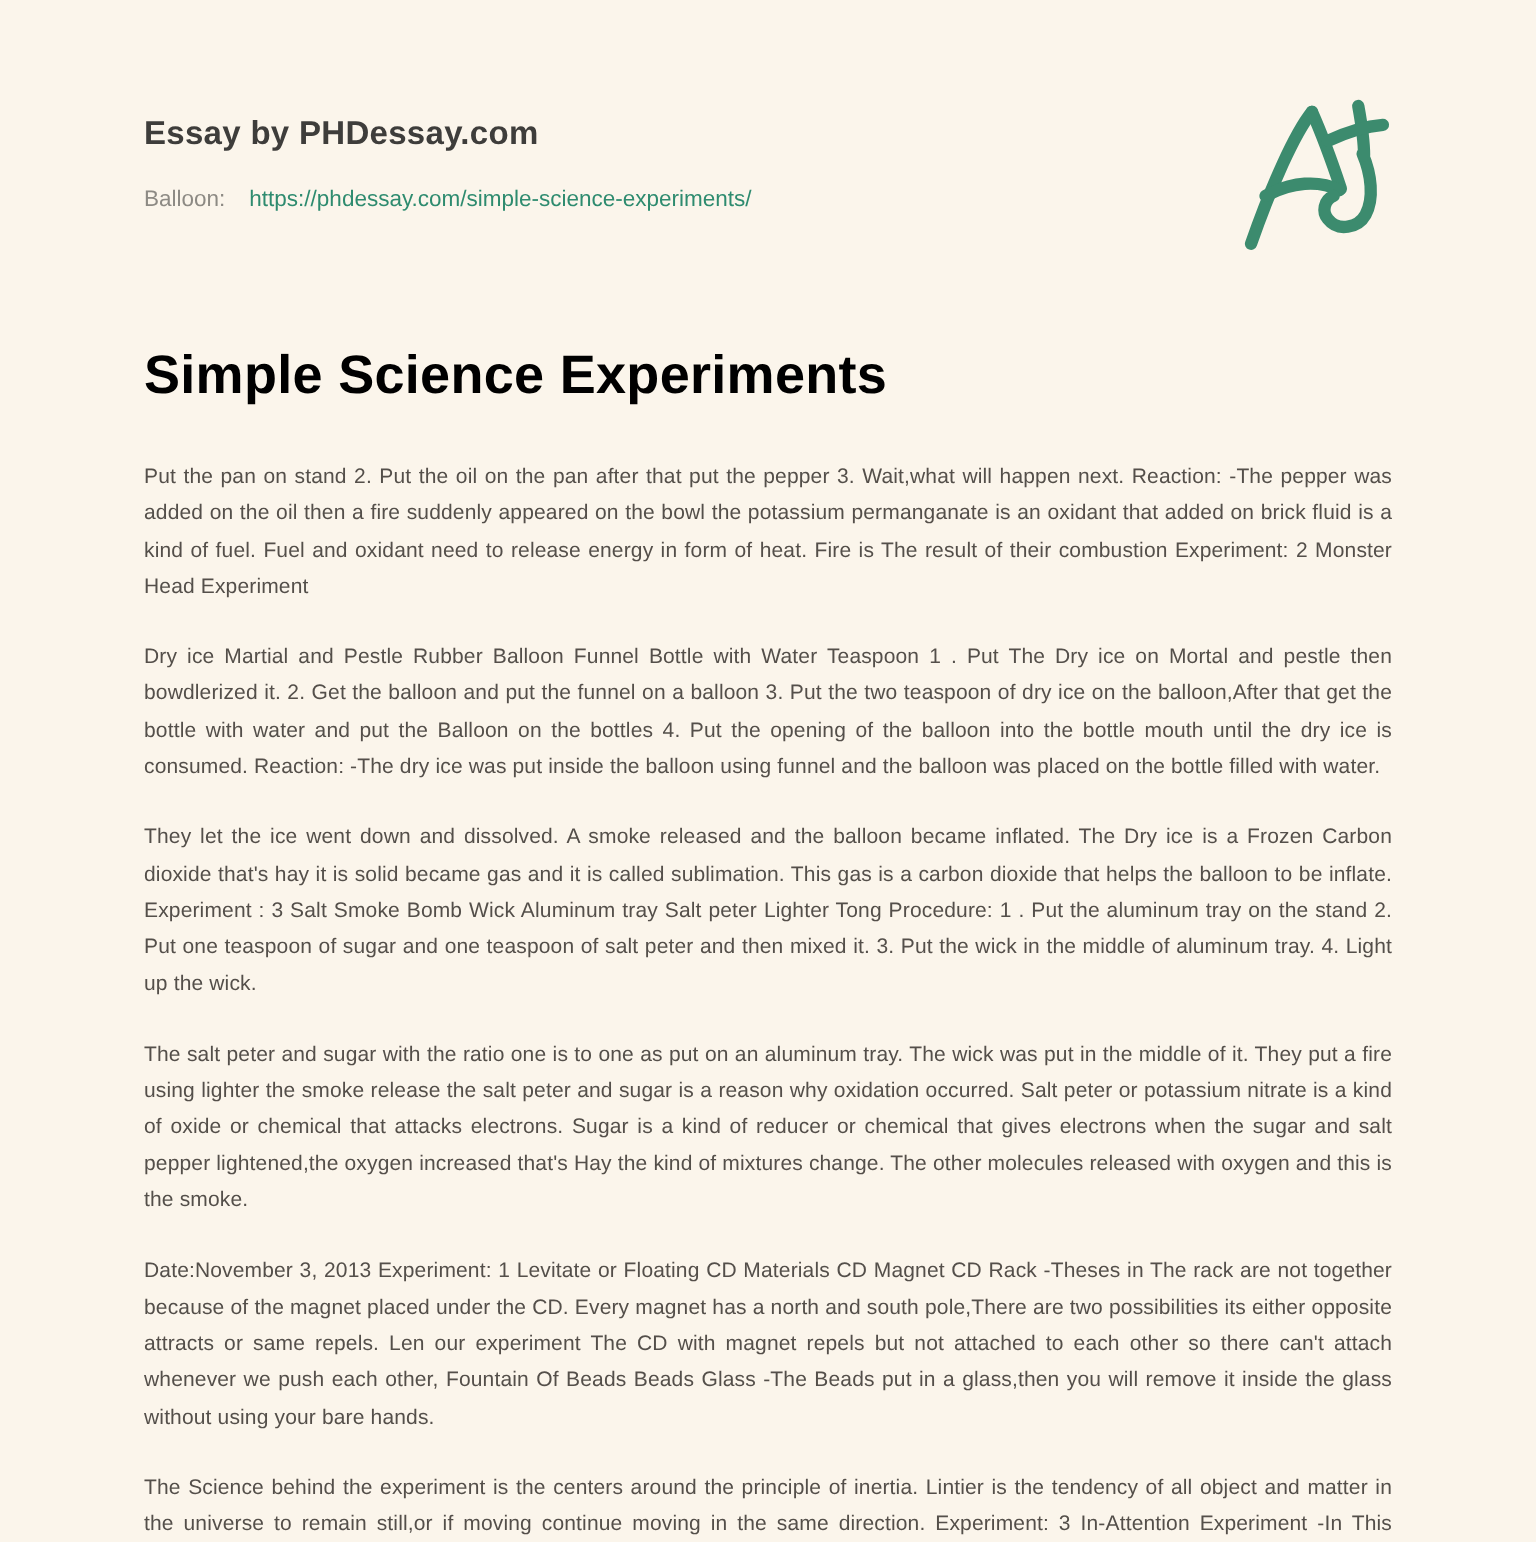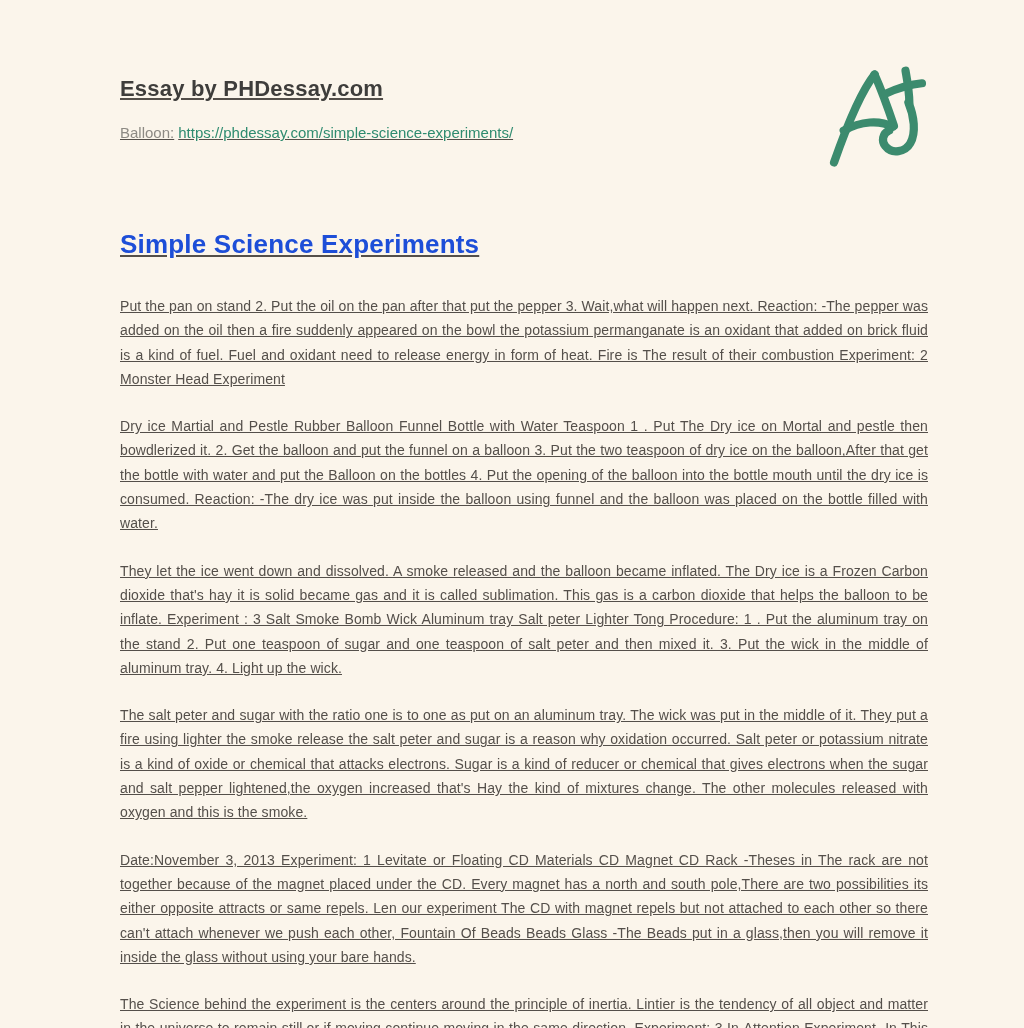--- a/index.html
+++ b/index.html
@@ -10,55 +10,54 @@
   }
   body {
     background: #FBF5EB;
     font-family: "Liberation Sans", sans-serif;
     color: #544F4A;
   }
   .page {
     position: relative;
     width: 1024px;
     height: 782px;
-    padding: 76px 96px 0 120px;
-    text-decoration: underline;
+    padding: 76px 96px 0 96px;
   }
   .header {
     position: relative;
   }
   .byline {
     font-size: 22px;
     font-weight: 700;
     color: #3E3D3B;
     letter-spacing: 0.2px;
   }
   .source-line {
     margin-top: 22px;
     font-size: 15px;
     color: #8D8A84;
   }
   .source-line a {
     color: #2E8B6F;
     text-decoration: none;
-    margin-left: 4px;
+    margin-left: 16px;
   }
   .logo {
     position: absolute;
     top: -14px;
     right: -32px;
     width: 136px;
     height: 114px;
   }
   .logo svg { width: 100%; height: 100%; }
   .essay-title {
     margin-top: 88px;
-    font-size: 26px;
+    font-size: 36px;
     font-weight: 700;
-    color: #1d4ed8;
+    color: #000000;
     letter-spacing: 0.2px;
   }
   .essay-body {
     margin-top: 34px;
   }
   .essay-body p {
     font-size: 14px;
     line-height: 24.3px;
     text-align: justify;
     color: #544F4A;

